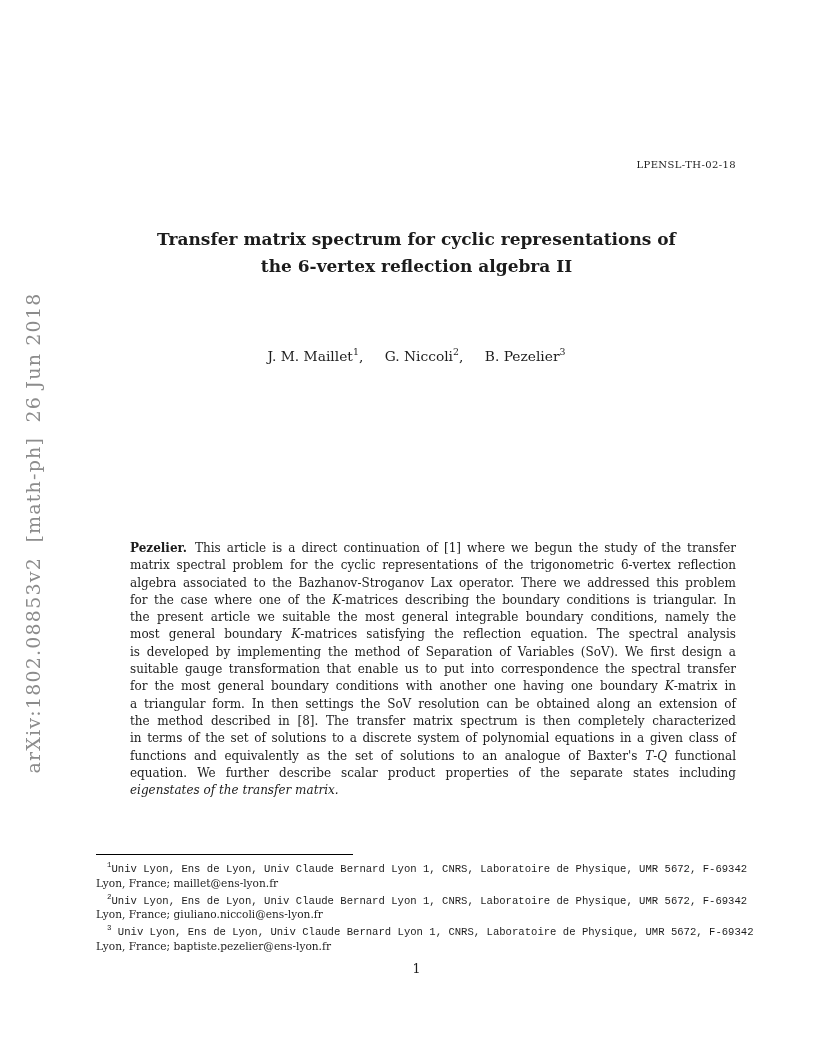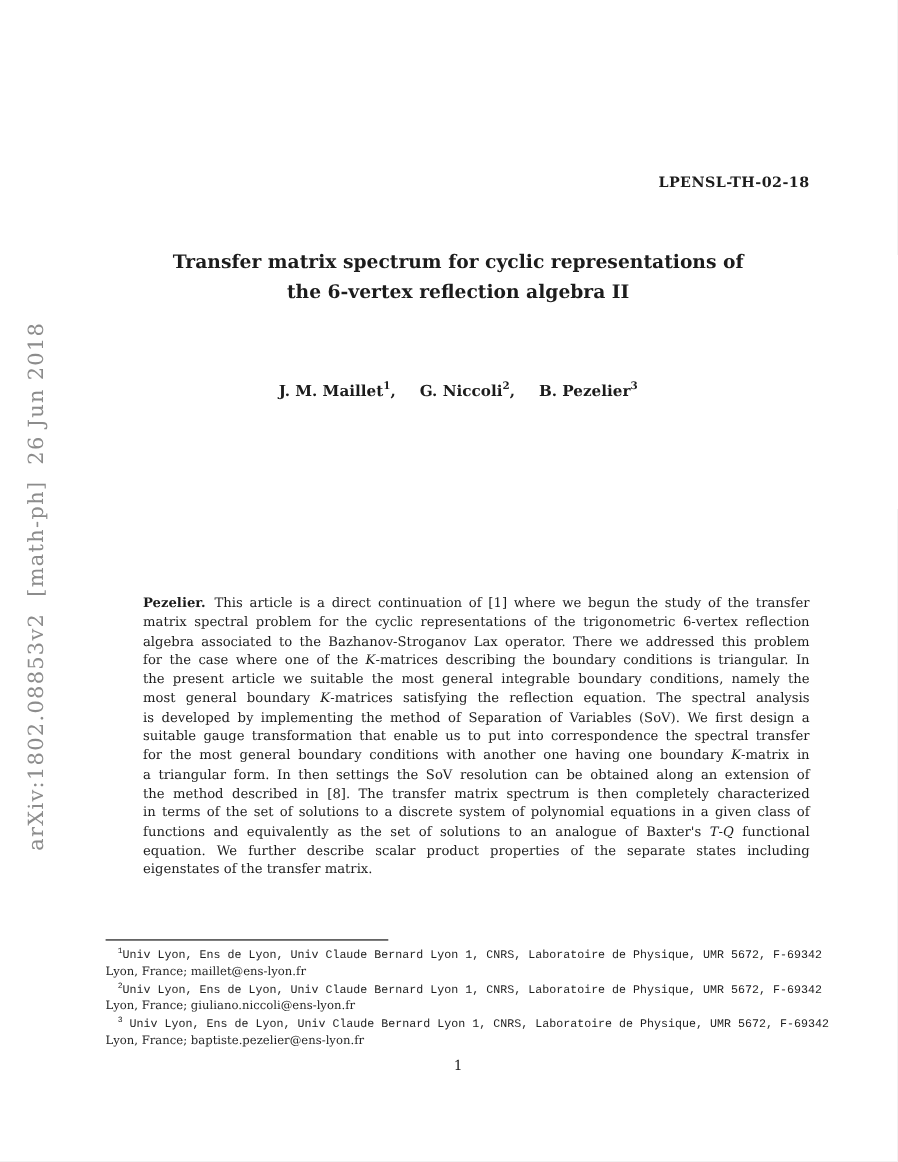--- a/index.html
+++ b/index.html
@@ -7,51 +7,52 @@
     position:relative;
     width:816px;height:1056px;
     margin:0 auto;
     background:#ffffff;
     font-family:"DejaVu Serif", serif;
     color:#1c1c1c;
     overflow:hidden;
   }
   .report-number{
     position:absolute;top:159px;right:80px;
-    font-size:13px;letter-spacing:0.4px;font-weight:bold;
+    font-size:10px;letter-spacing:0.4px;
   }
   .paper-title{
     position:absolute;top:226px;left:96px;width:641px;
     text-align:center;font-weight:bold;
     font-size:17px;line-height:27px;
     white-space:nowrap;
   }
   .authors-line{
     position:absolute;top:346px;left:96px;width:641px;
-    text-align:center;font-weight:bold;font-size:13.8px;
+    text-align:center;font-weight:normal;font-size:13.8px;
     white-space:nowrap;
   }
   .author{display:inline-block;}
   .author + .author{margin-left:17px;}
   .author sup{font-size:68%;}
   .pub-date{
     position:absolute;top:444px;left:96px;width:641px;
     text-align:center;font-size:12.5px;
   }
   .abstract{
     position:absolute;top:540px;left:130px;width:606px;
     font-size:12px;line-height:17.3px;
   }
   .abs-line{
     text-align:justify;
     text-align-last:justify;
     white-space:nowrap;
   }
   .abs-line.last{
     text-align-last:left;
+    font-style:italic;
   }
   .abs-label{margin-right:2px;}
   .footnote-rule{
     position:absolute;top:854px;left:96px;width:257px;
     border-top:1.2px solid #000;height:0;
   }
   .footnotes{
     position:absolute;top:858px;left:96px;width:641px;
     font-size:10.6px;line-height:14px;
   }

